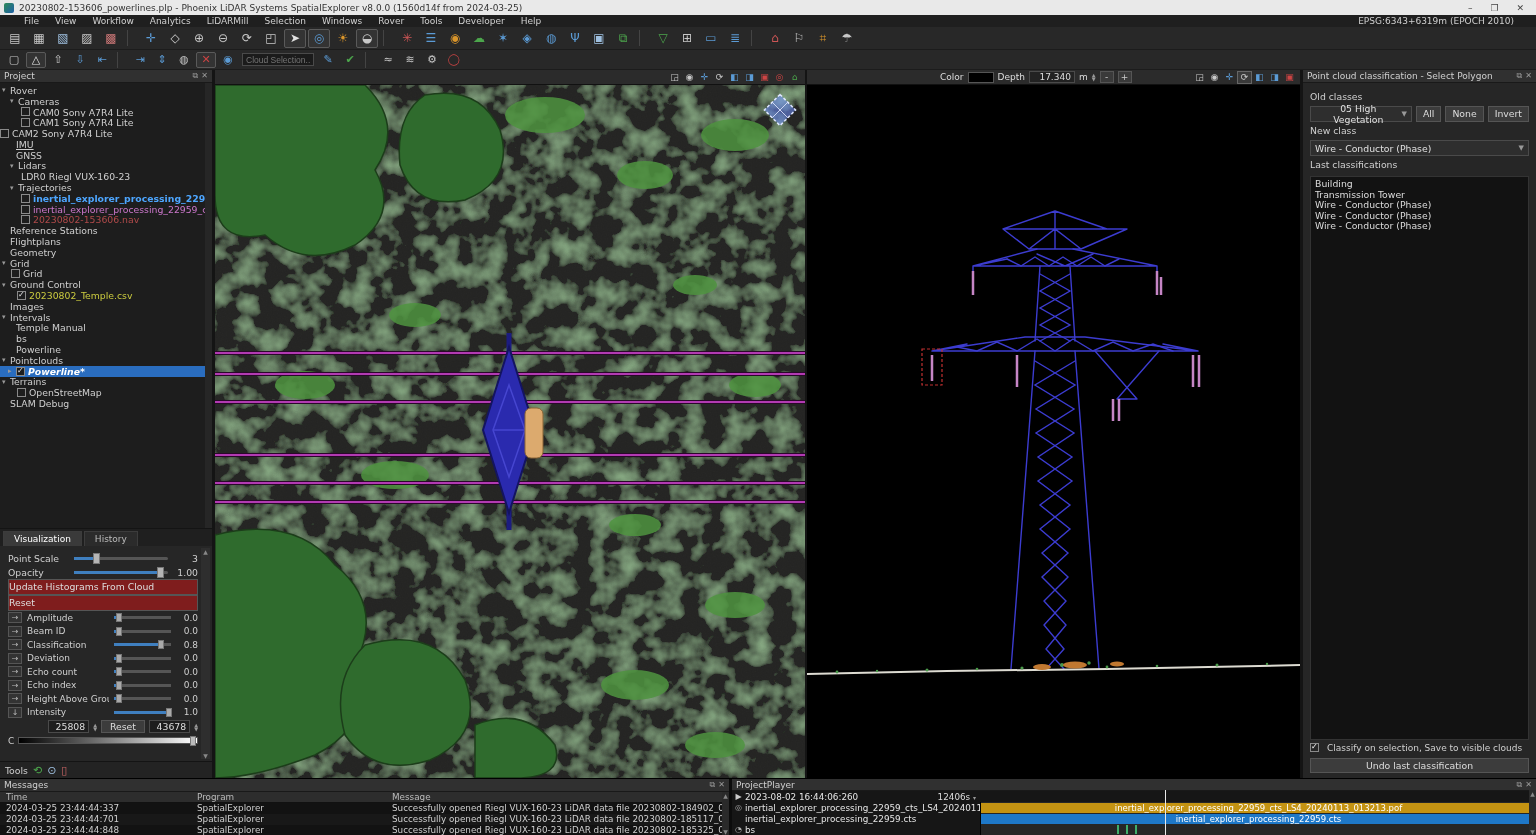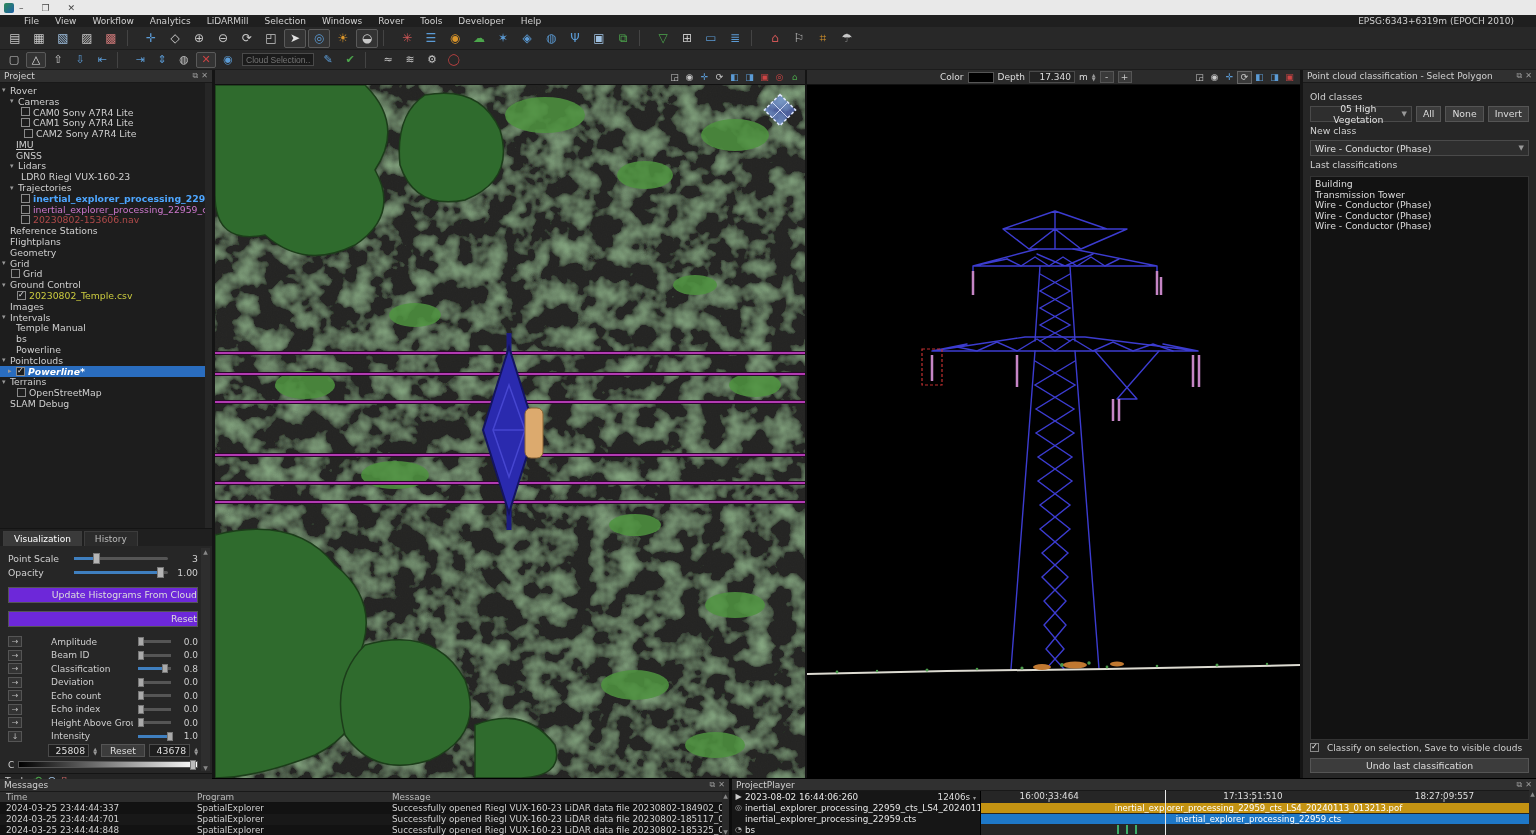--- a/index.html
+++ b/index.html
@@ -41,24 +41,24 @@
   .tab { padding:2px 10px; background:#2b2b2b; border:1px solid #3c3c3c; border-bottom:none; font-size:9px; color:#bbb; }
   .tab.active { background:#3a3a3a; color:#fff; }
   .viz-body { flex:1; padding:5px 14px 2px 8px; position:relative; }
   .viz-scroll { position:absolute; right:2px; top:2px; bottom:2px; width:9px; background:#2e2e2e; color:#888; font-size:6px; display:flex; flex-direction:column; justify-content:space-between; align-items:center; }
   .srow { display:flex; align-items:center; height:14px; font-size:9.3px; }
   .srow .slabel { width:60px; }
   .slider { position:relative; flex:1; height:3px; background:#555; border-radius:2px; margin:0 6px; }
   .slider .fill { position:absolute; left:0; top:0; height:3px; background:#3f7fbf; }
   .slider .handle { position:absolute; top:-4px; width:7px; height:11px; background:#b5b5b5; border:1px solid #777; margin-left:-4px; }
   .srow .sval { width:24px; text-align:right; }
-  .vbtn { display:block; width:100%; height:16px; background:#6d28d9; border:1px solid #555; color:#ddd; font-size:9.3px; margin:8px 0; text-align:right; line-height:14px; }
+  .vbtn { display:block; width:100%; height:16px; background:#7f1d1d; border:1px solid #555; color:#ddd; font-size:9.3px; margin:0 0; text-align:left; line-height:14px; }
   .attr-row { display:flex; align-items:center; height:13.5px; font-size:9px; }
   .attr-btn { width:14px; height:11px; border:1px solid #555; background:#333; color:#bbb; font-size:8px; text-align:center; line-height:10px; margin-right:5px; flex:none; }
-  .attr-label { width:82px; white-space:nowrap; overflow:hidden;margin-left:24px; }
+  .attr-label { width:82px; white-space:nowrap; overflow:hidden; }
   .attr-slider { position:relative; flex:1; height:3px; background:#555; margin:0 5px; }
   .attr-slider .fill { position:absolute; height:3px; background:#3f7fbf; }
   .attr-slider .handle { position:absolute; top:-3px; width:6px; height:9px; background:#aaa; border:1px solid #777; margin-left:-3px; }
   .attr-val { width:22px; text-align:right; }
   .range-row { display:flex; align-items:center; height:15px; gap:4px; padding-left:40px; font-size:9.3px; }
   .spinbox { background:#1e1e1e; border:1px solid #4a4a4a; padding:0 3px; height:13px; line-height:12px; width:52px; text-align:right; color:#ddd; }
   .spin-arrows { display:inline-flex; flex-direction:column; font-size:5px; color:#999; line-height:4px; }
   .reset-sm { background:#3c3c3c; border:1px solid #555; height:13px; line-height:12px; padding:0 8px; color:#ddd; }
   .grad-row { display:flex; align-items:center; height:13px; gap:4px; font-size:9px; }
   .gradbar { flex:1; height:7px; background:linear-gradient(90deg,#000,#fff); border:1px solid #555; position:relative; }
@@ -120,20 +120,21 @@
   .playhead { position:absolute; width:1px; background:#e8e8e8; top:11px; bottom:0; z-index:5; }
   .bs-tick { position:absolute; top:1px; bottom:1px; width:2px; background:#3fae6a; }
   .pl-scroll { position:absolute; right:0; top:11px; bottom:0; width:7px; background:#2a2a2a; color:#888; font-size:6px; display:flex; flex-direction:column; justify-content:space-between; align-items:center; }
   .msg-scroll { position:absolute; right:0; top:0; bottom:0; width:7px; background:#2a2a2a; color:#888; font-size:6px; display:flex; flex-direction:column; justify-content:space-between; align-items:center; }
 </style>
 </head>
 <body>
 
 <div class="titlebar">
   <span class="appicon"></span>
+  <span class="title-text">20230802-153606_powerlines.plp - Phoenix LiDAR Systems SpatialExplorer v8.0.0 (1560d14f from 2024-03-25)</span>
   <span class="winbtns">
     <span>–</span>
     <span>❐</span>
     <span>✕</span>
   </span>
 </div>
 
 <div class="menubar">
   <span style="display:flex;">
 
@@ -248,21 +249,21 @@
           <div class="trow" style="padding-left: 21px;">
 
             <span class="cb"></span>
             <span class="lbl">CAM0 Sony A7R4 Lite</span>
           </div>
           <div class="trow" style="padding-left: 21px;">
 
             <span class="cb"></span>
             <span class="lbl">CAM1 Sony A7R4 Lite</span>
           </div>
-          <div class="trow" style=" margin-left: 24px;">
+          <div class="trow" style="">
 
             <span class="cb"></span>
             <span class="lbl">CAM2 Sony A7R4 Lite</span>
           </div>
           <div class="trow" style="padding-left: 16px; text-decoration: underline;">
 
             <span class="lbl">IMU</span>
           </div>
           <div class="trow" style="padding-left: 16px;">
 
@@ -777,34 +778,20 @@
         <span>⧉</span>
         <span>✕</span>
       </span>
     </div>
     <div class="pl-row pl-time-row">
       <span class="pl-icon" style="color:#ccc;">▶</span>
       <span class="pl-label">
         <span>2023-08-02 16:44:06:260</span>
         <span class="pl-dur"><span>12406s</span> <span style="font-size:6px;color:#999;">▾</span></span>
       </span>
-      <span class="timeline tl-ticks">
-        <span style="position:absolute;inset:0;">
-
-        <span class="tl-tick" style="left: 12.3%;">16:00:33:464</span>
-            <span class="tl-tick" style="left: 49%;">17:13:51:510</span>
-            <span class="tl-tick" style="left: 83.5%;">18:27:09:557</span>
-          </span>
-        <span style="position:absolute;inset:0;">
-
-        <span class="tl-tickmark" style="left: 12.3%;"></span>
-            <span class="tl-tickmark" style="left: 49%;"></span>
-            <span class="tl-tickmark" style="left: 83.5%;"></span>
-          </span>
-      </span>
     </div>
     <div class="pl-row">
       <span class="pl-icon">◎</span>
       <span class="pl-label">inertial_explorer_processing_22959_cts_LS4_20240113_013213.pof</span>
       <span class="timeline">
         <span class="bar gold" style="background: rgb(196, 147, 18);">inertial_explorer_processing_22959_cts_LS4_20240113_013213.pof</span>
       </span>
     </div>
     <div class="pl-row">
       <span class="pl-icon"></span>

